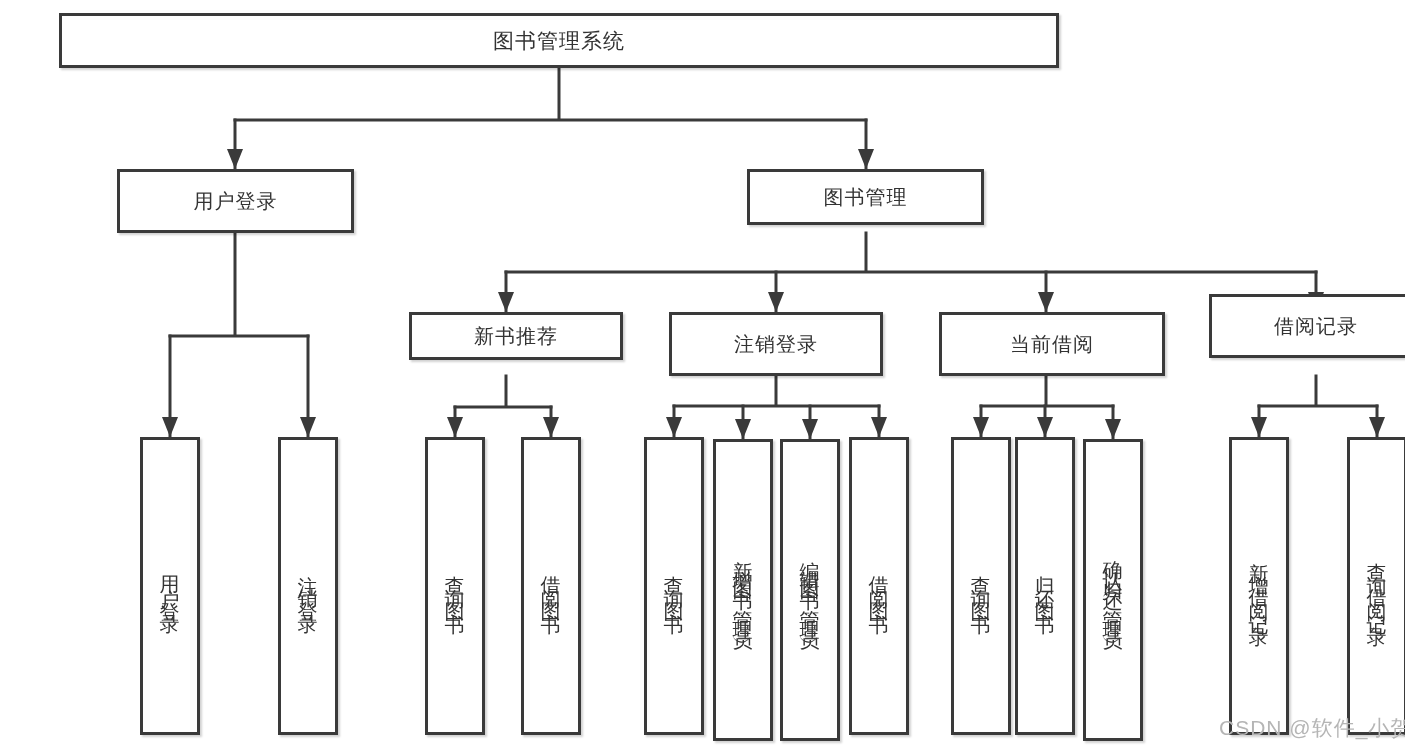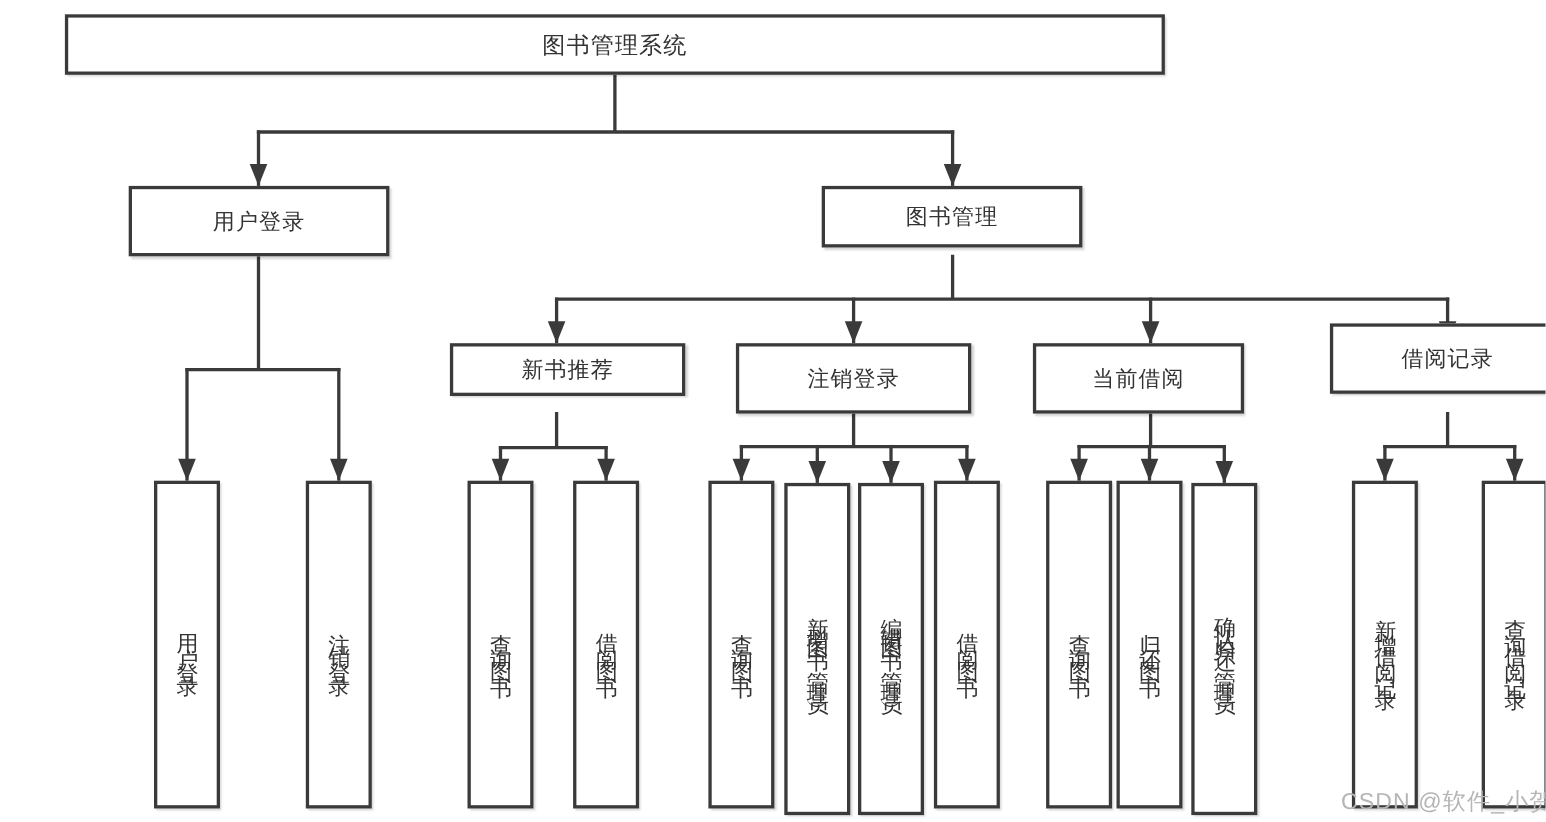--- a/index.html
+++ b/index.html
@@ -91,21 +91,21 @@
   <div class="box" style="left:711px;top:169px;width:237px;height:56px">
     <span class="hlabel">图书管理</span>
   </div>
 
   <div class="box" style="left:373px;top:312px;width:214px;height:48px">
     <span class="hlabel">新书推荐</span>
   </div>
   <div class="box" style="left:633px;top:312px;width:214px;height:64px">
     <span class="hlabel">注销登录</span>
   </div>
-  <div class="box" style="left:903px;top:312px;width:192px;height:64px">
+  <div class="box" style="left:903px;top:312px;width:226px;height:64px">
     <span class="hlabel">当前借阅</span>
   </div>
   <div class="box" style="left:1173px;top:294px;width:214px;height:64px">
     <span class="hlabel">借阅记录</span>
   </div>
 
   <div class="box leaf" style="left:104px;top:437px;width:60px;height:298px">
     <span class="vtext">用户登录</span>
   </div>
   <div class="box leaf" style="left:242px;top:437px;width:60px;height:298px">

